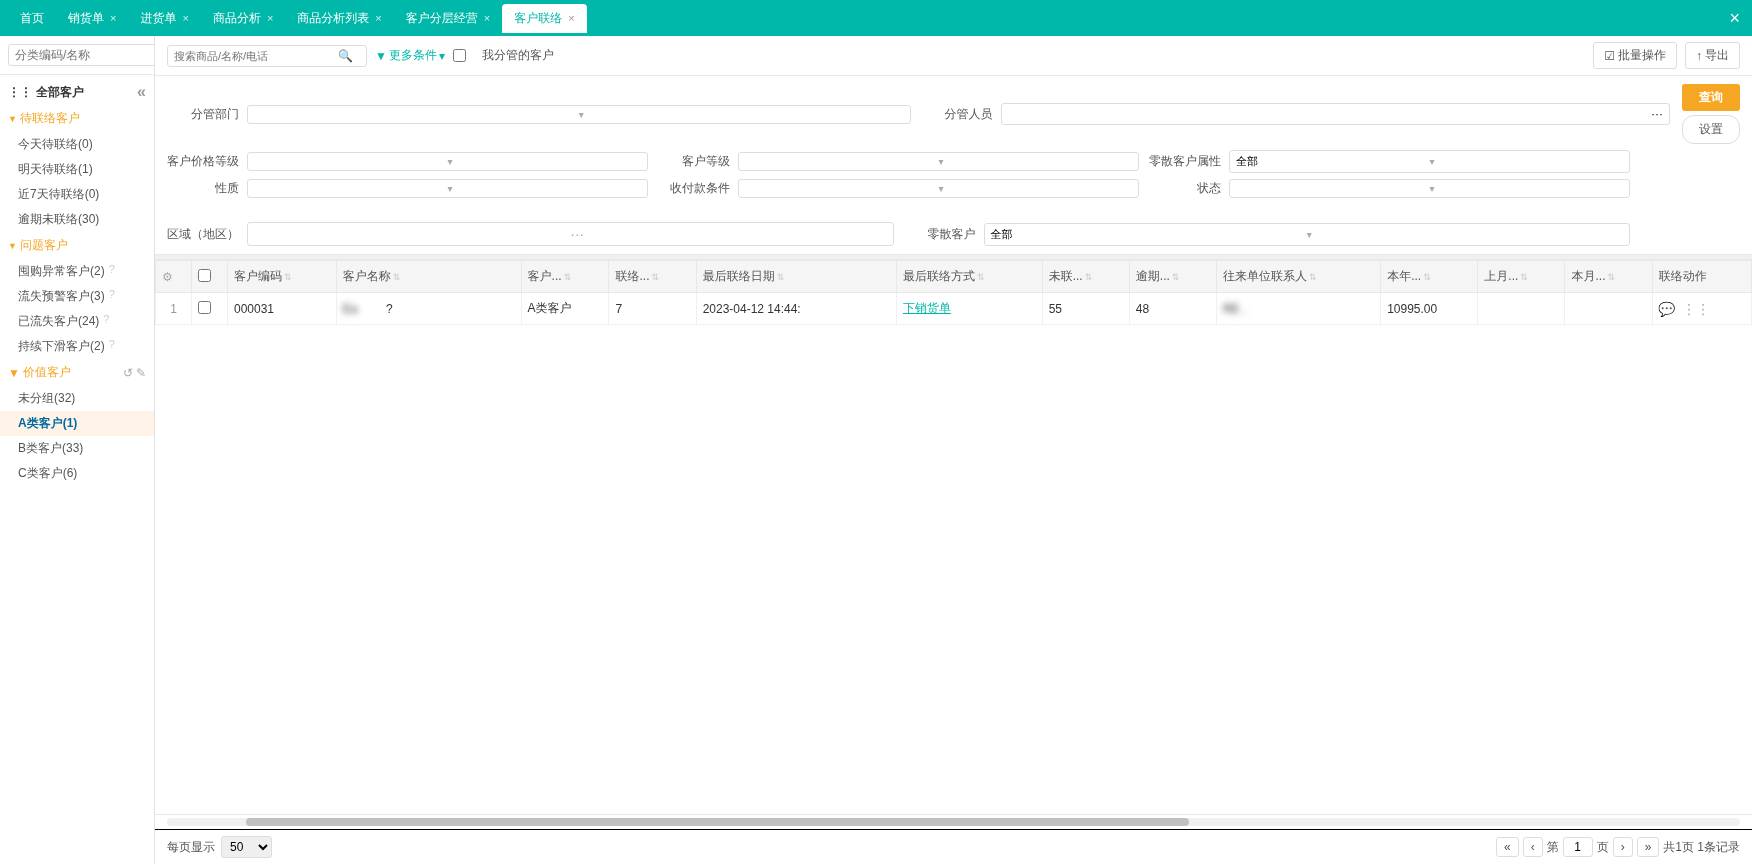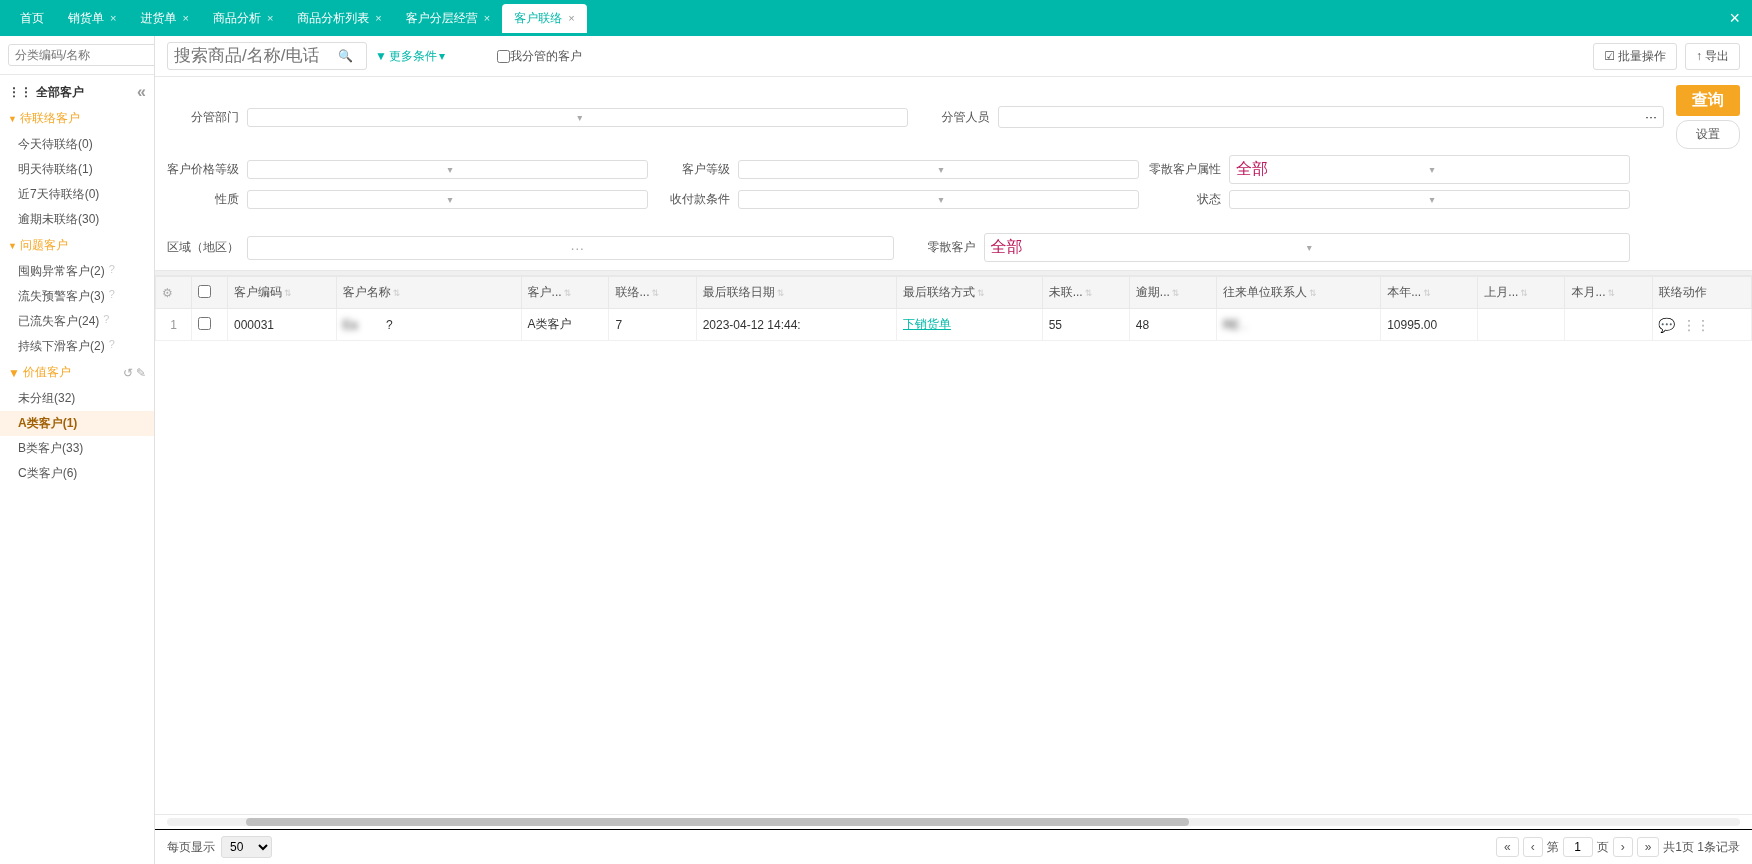--- a/index.html
+++ b/index.html
@@ -102,21 +102,21 @@
     .sidebar-section-title .triangle { font-size: 9px; }
     .sidebar-item {
       padding: 4px 8px 4px 18px;
       color: #555;
       cursor: pointer;
       font-size: 12px;
       display: flex;
       align-items: flex-start;
       gap: 2px;
     }
-    .sidebar-item.active { background: #fff3e8; color: #a16207; font-weight: bold; }
+    .sidebar-item.active { background: #fff3e8; color: #0369a1; font-weight: bold; }
     .sidebar-item .item-help { color: #ccc; margin-left: 2px; font-size: 11px; }
     .sidebar-group-header {
       padding: 5px 8px;
       color: #f5a623;
       font-size: 12px;
       display: flex;
       align-items: center;
       gap: 3px;
       cursor: pointer;
     }
@@ -145,39 +145,38 @@
       align-items: center;
       border: 1px solid #ddd;
       border-radius: 3px;
       padding: 3px 6px;
       gap: 4px;
       width: 200px;
     }
     .filter-search input {
       border: none;
       outline: none;
-      font-size: 17px;
+      font-size: 11px;
       color: #999;
       width: 160px;
     }
     .filter-more {
       display: flex;
       align-items: center;
       color: #00b8a9;
       cursor: pointer;
       gap: 2px;
       font-size: 12px;
     }
     .filter-checkbox {
       display: flex;
       align-items: center;
-      gap: 0;
-      color: #555;
-      font-size: 12px;
-      margin-left: 44px;
+      gap: 16px;
+      color: #555;
+      font-size: 12px;
     }
     .filter-checkbox input { cursor: pointer; }
     .filter-right {
       margin-left: auto;
       display: flex;
       align-items: center;
       gap: 8px;
     }
     .btn-batch {
       border: 1px solid #ddd;
@@ -248,31 +247,31 @@
       display: flex;
       align-items: center;
       border: 1px solid #ddd;
       border-radius: 3px;
       padding: 3px 6px;
       margin-right: 10px;
       background: white;
       position: relative;
       cursor: pointer;
     }
-    .filter-select span { flex: 1; color: #be185d; font-size: 16px; }
+    .filter-select span { flex: 1; color: #000000; font-size: 11px; }
     .filter-select .dropdown-arrow { color: #aaa; font-size: 10px; }
     .filter-select .dropdown-dots { color: #aaa; font-size: 14px; }
     .btn-query {
       background: #f5a623;
       color: white;
       border: none;
       padding: 5px 16px;
       border-radius: 3px;
       cursor: pointer;
-      font-size: 16px;
+      font-size: 12px;
       font-weight: bold;
     }
     .btn-settings {
       background: white;
       color: #555;
       border: 1px solid #ddd;
       padding: 5px 16px;
       border-radius: 12px;
       cursor: pointer;
       font-size: 12px;

